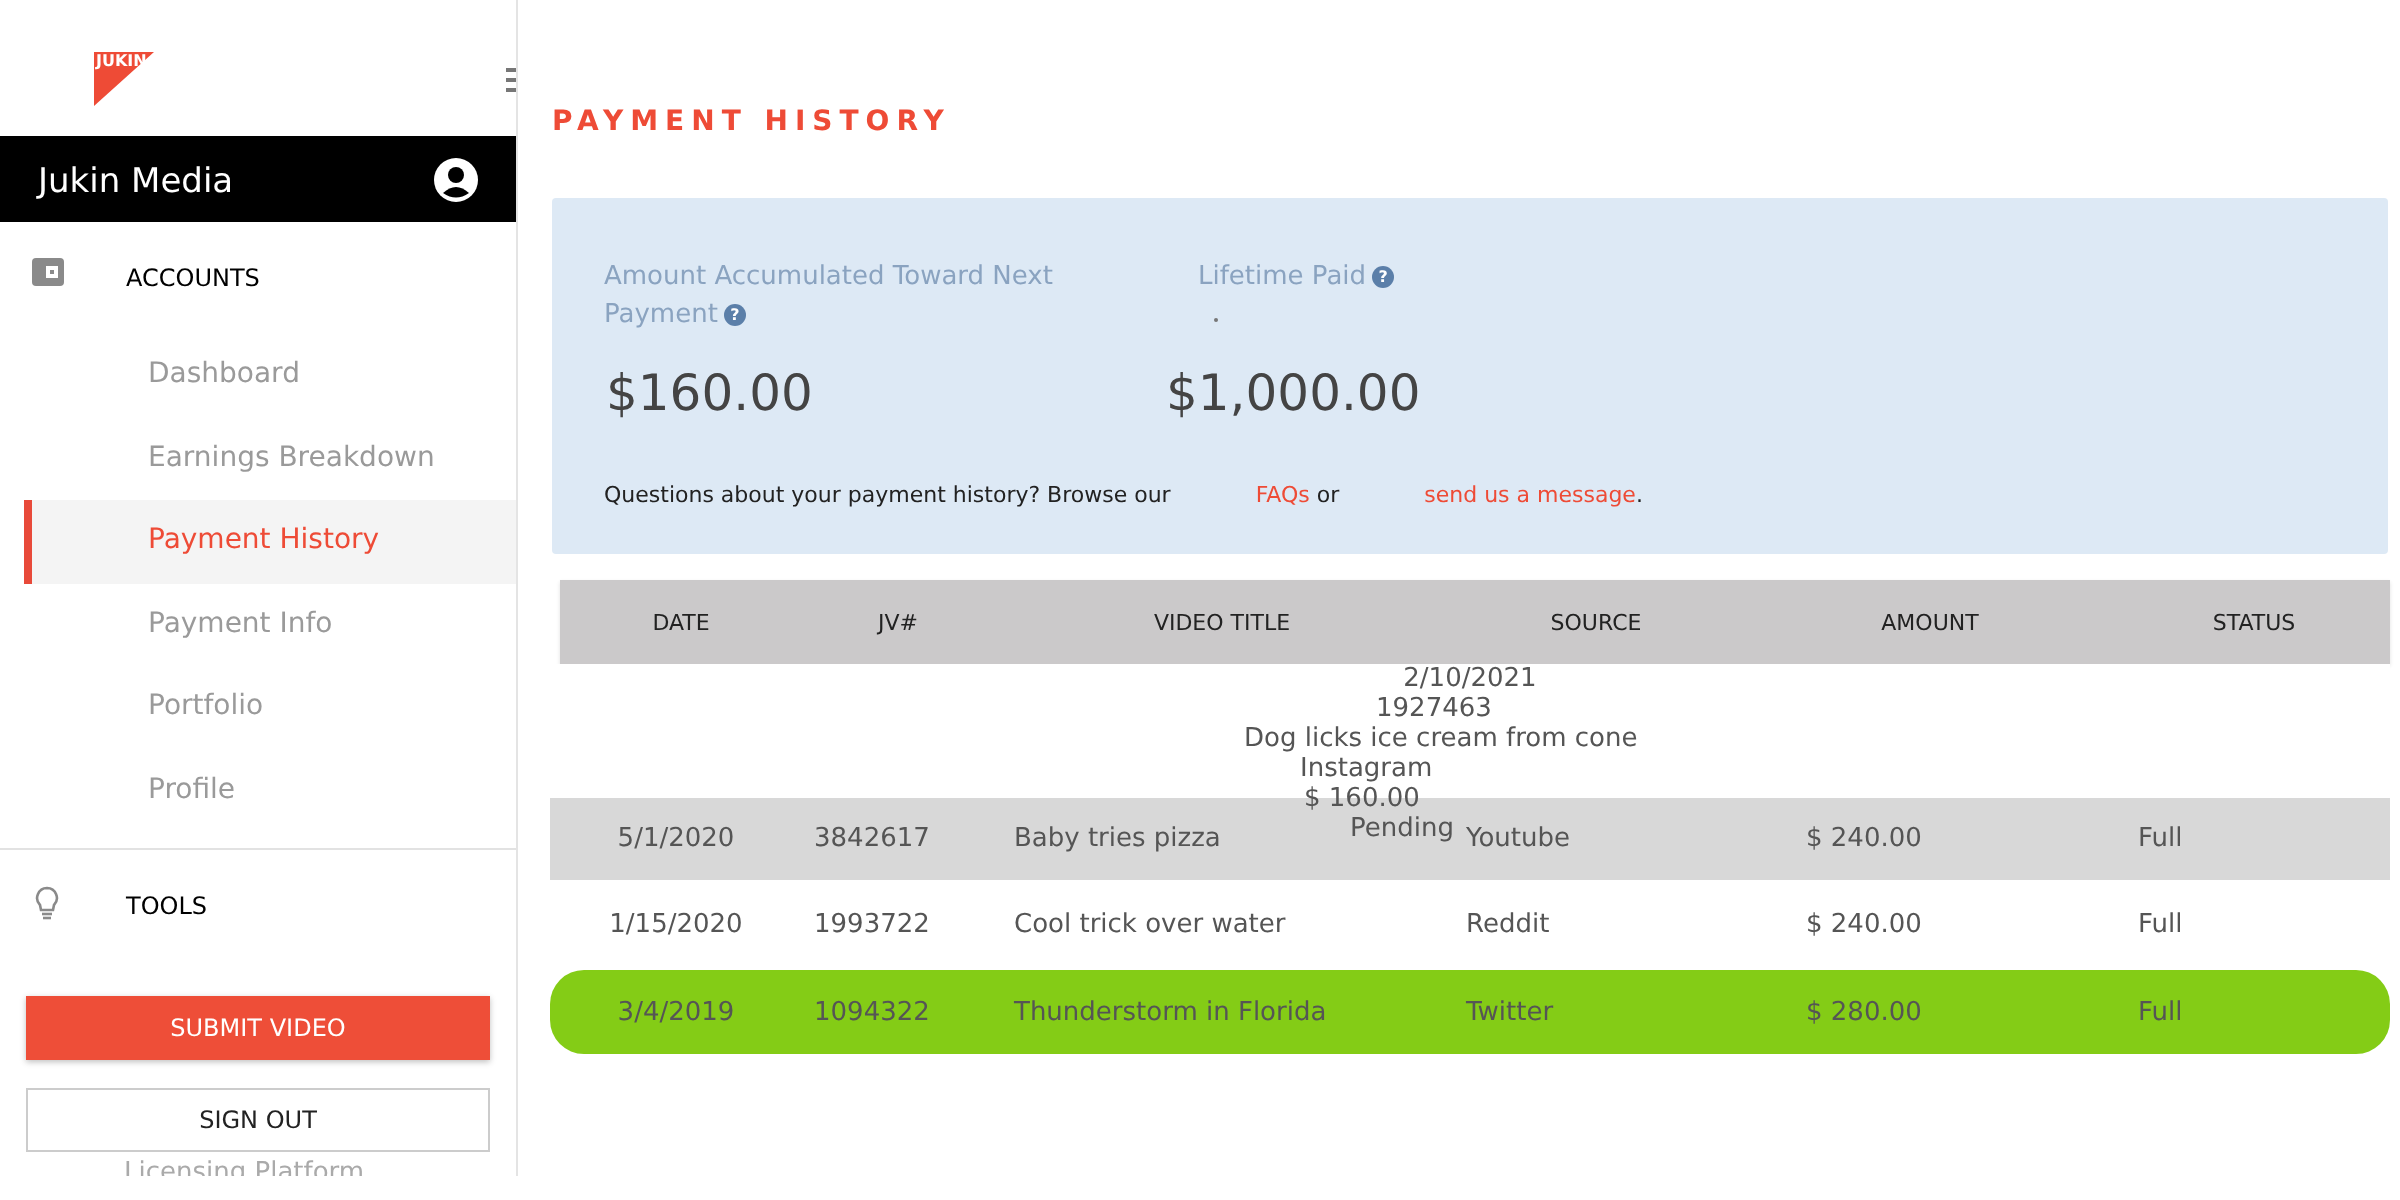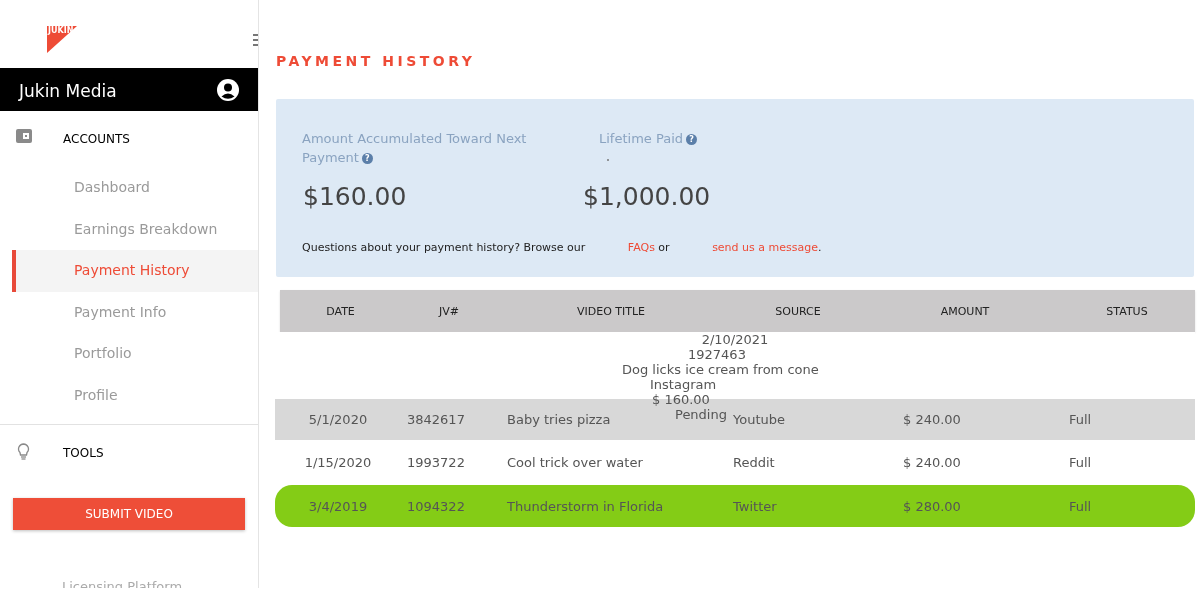--- a/index.html
+++ b/index.html
@@ -110,20 +110,21 @@
     <div class="divider"></div>
     <div class="section-header">
       <svg class="section-icon" style="top:18px;left:17px;width:13px;height:17px" viewBox="0 0 13 17">
         <path d="M6.5 1 A5 5 0 0 1 10 9.5 L9.5 12 L3.5 12 L3 9.5 A5 5 0 0 1 6.5 1 Z" fill="none" stroke="#8a8a8a" stroke-width="1.3"></path>
         <line x1="4" y1="14" x2="9" y2="14" stroke="#8a8a8a" stroke-width="1.3"></line>
         <line x1="4.5" y1="16" x2="8.5" y2="16" stroke="#8a8a8a" stroke-width="1.3"></line>
       </svg>
       <span class="section-label">TOOLS</span>
     </div>
     <button class="btn-submit">SUBMIT VIDEO</button>
+    <button class="btn-signout">SIGN OUT</button>
     <div class="licensing">Licensing Platform</div>
   </aside>
 
   <h1 class="page-title">PAYMENT HISTORY</h1>
 
   <section class="summary">
     <div class="stat-label" style="left:26px;top:30px;width:260px;">
       <span>Amount Accumulated Toward Next Payment</span><span class="help-icon">?</span>
     </div>
     <div class="stat-value" style="left:27px;top:83px;">$160.00</div>

